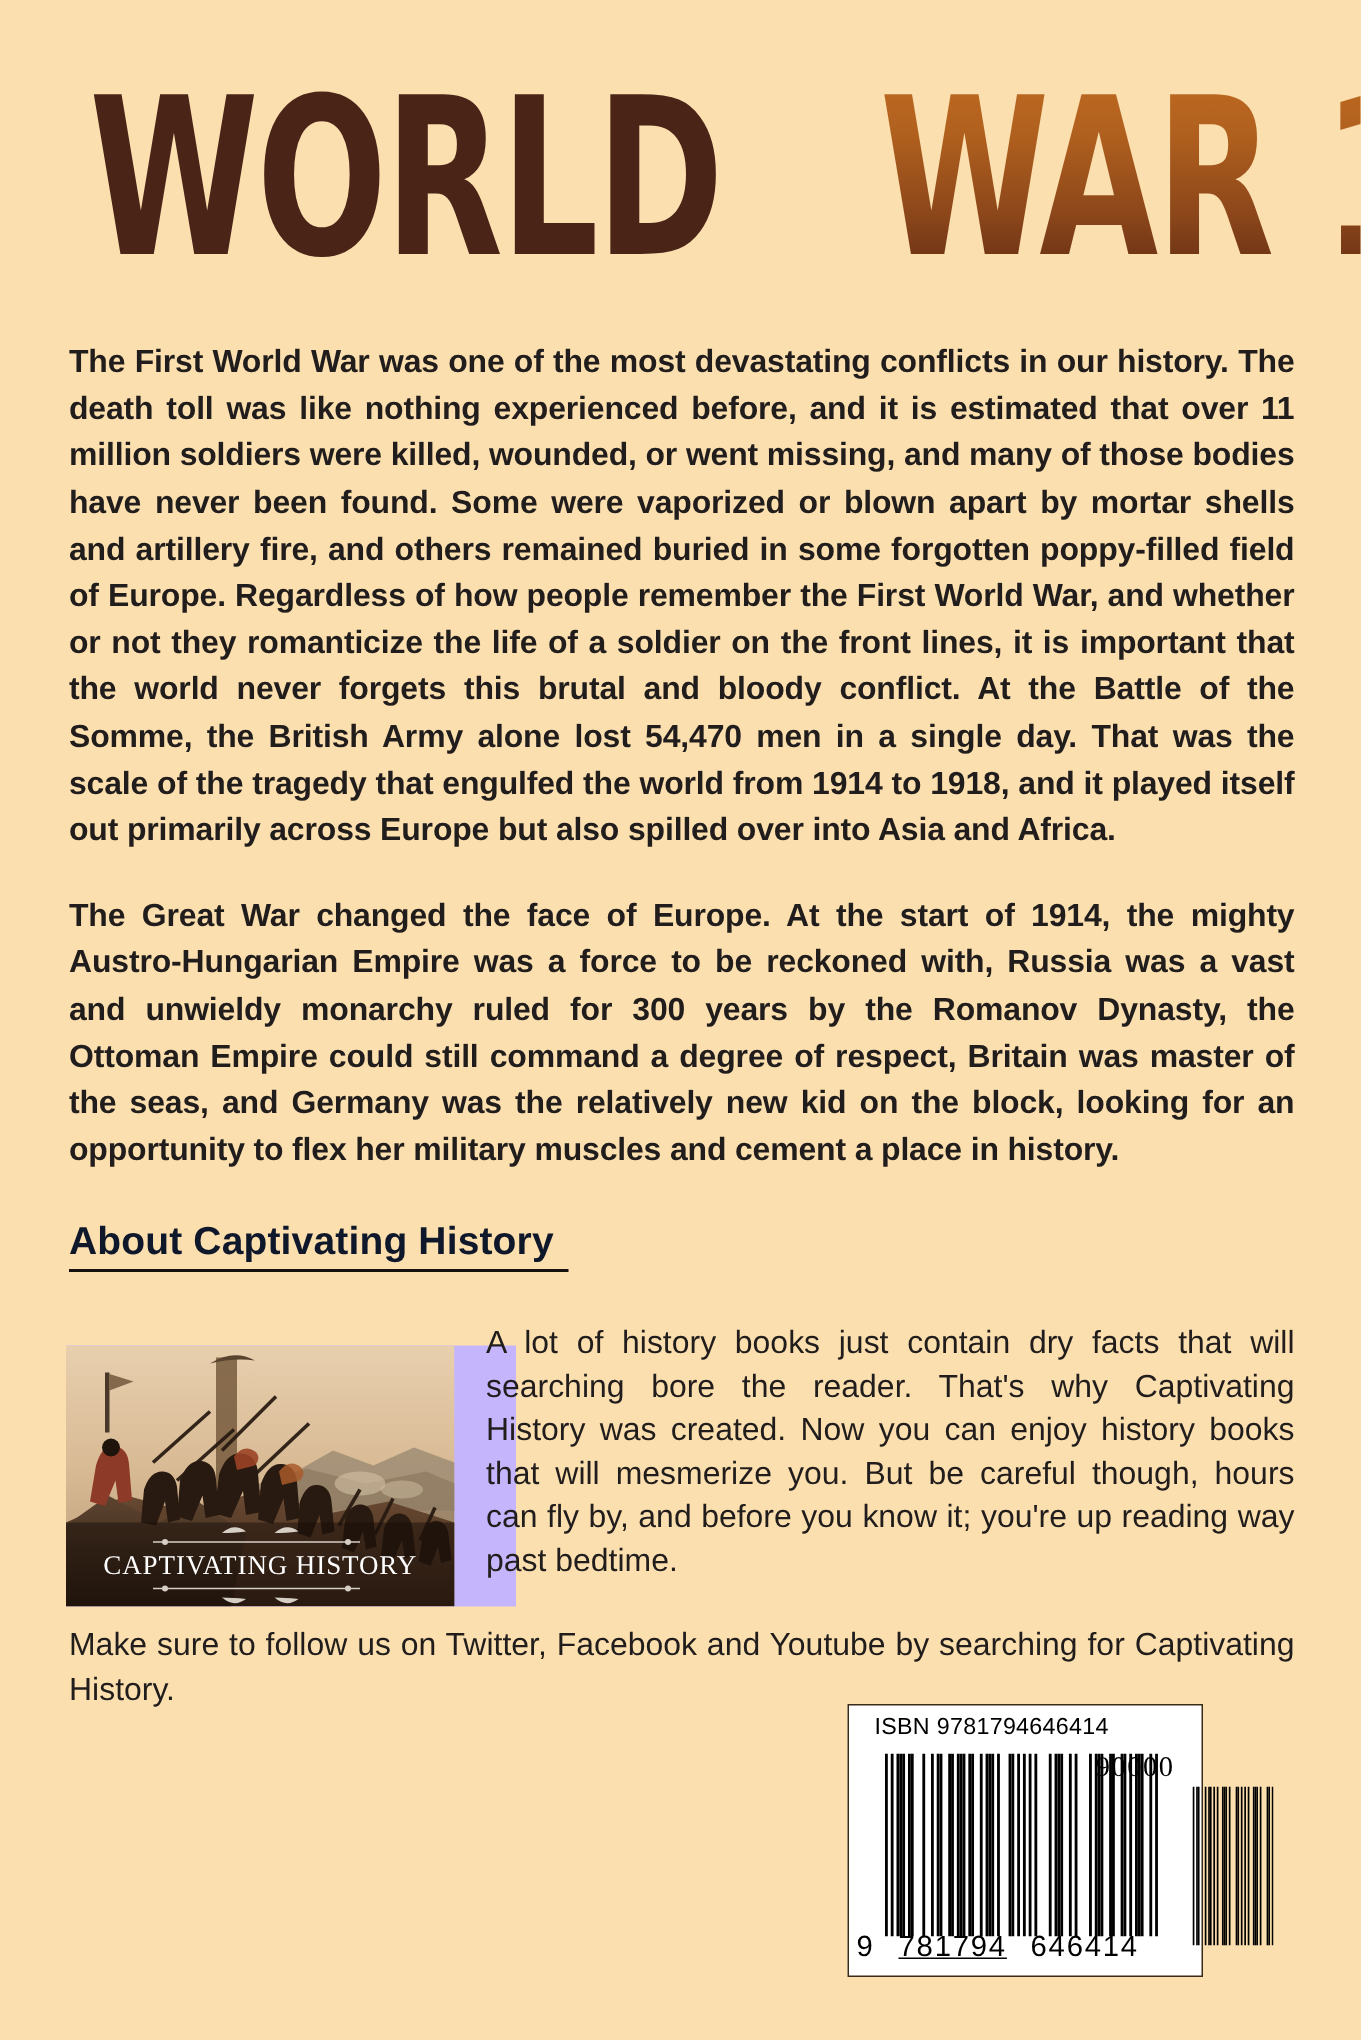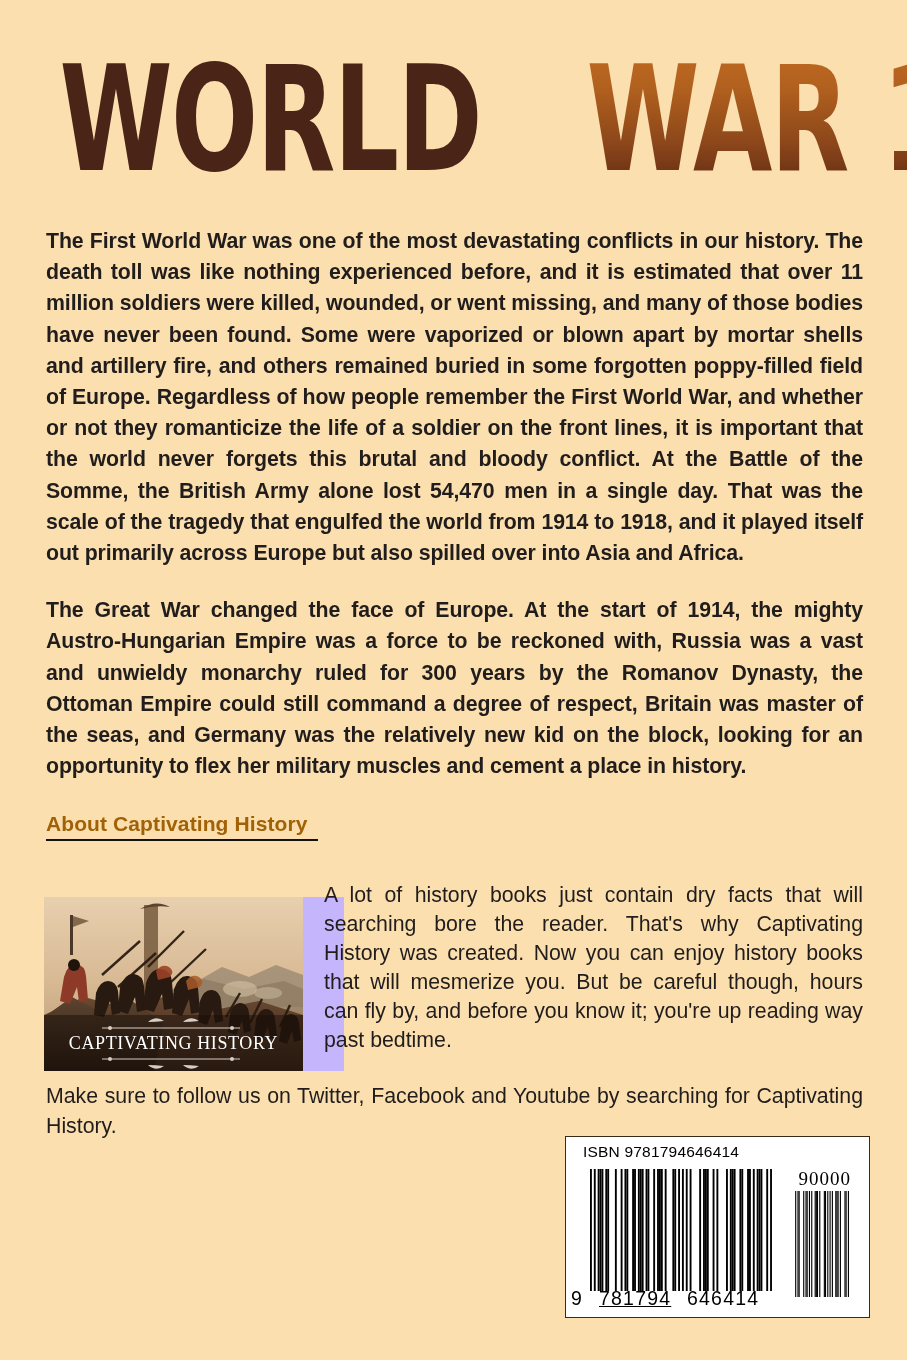--- a/index.html
+++ b/index.html
@@ -73,23 +73,23 @@
     letter-spacing: -0.1px;
     font-weight: bold;
   }
   p.body-text:last-child { margin-bottom: 0; }
 
   
   .section-heading {
     position: absolute;
     left: 46px;
     top: 812px;
-    font-size: 21px;
+    font-size: 26px;
     font-weight: 700;
-    color: #a16207;
+    color: #0f172a;
     letter-spacing: 0.1px;
     padding-bottom: 3px;
     border-bottom: 2.5px solid #141110;
     display: inline-block;
     padding-right: 10px;
   }
 
   
   .about-row {
     position: absolute;
@@ -131,21 +131,21 @@
     color: #211d1c;
     text-align: justify;
     text-justify: inter-word;
   }
 
   
   .barcode-box {
     position: absolute;
     left: 565px;
     top: 1136px;
-    width: 305px;
+    width: 237px;
     height: 182px;
     background: #ffffff;
     border: 1.5px solid #3a2a18;
     box-sizing: border-box;
     padding: 16px;
   }
   .isbn-label {
     position: absolute;
     left: 17px;
     top: 6px;

